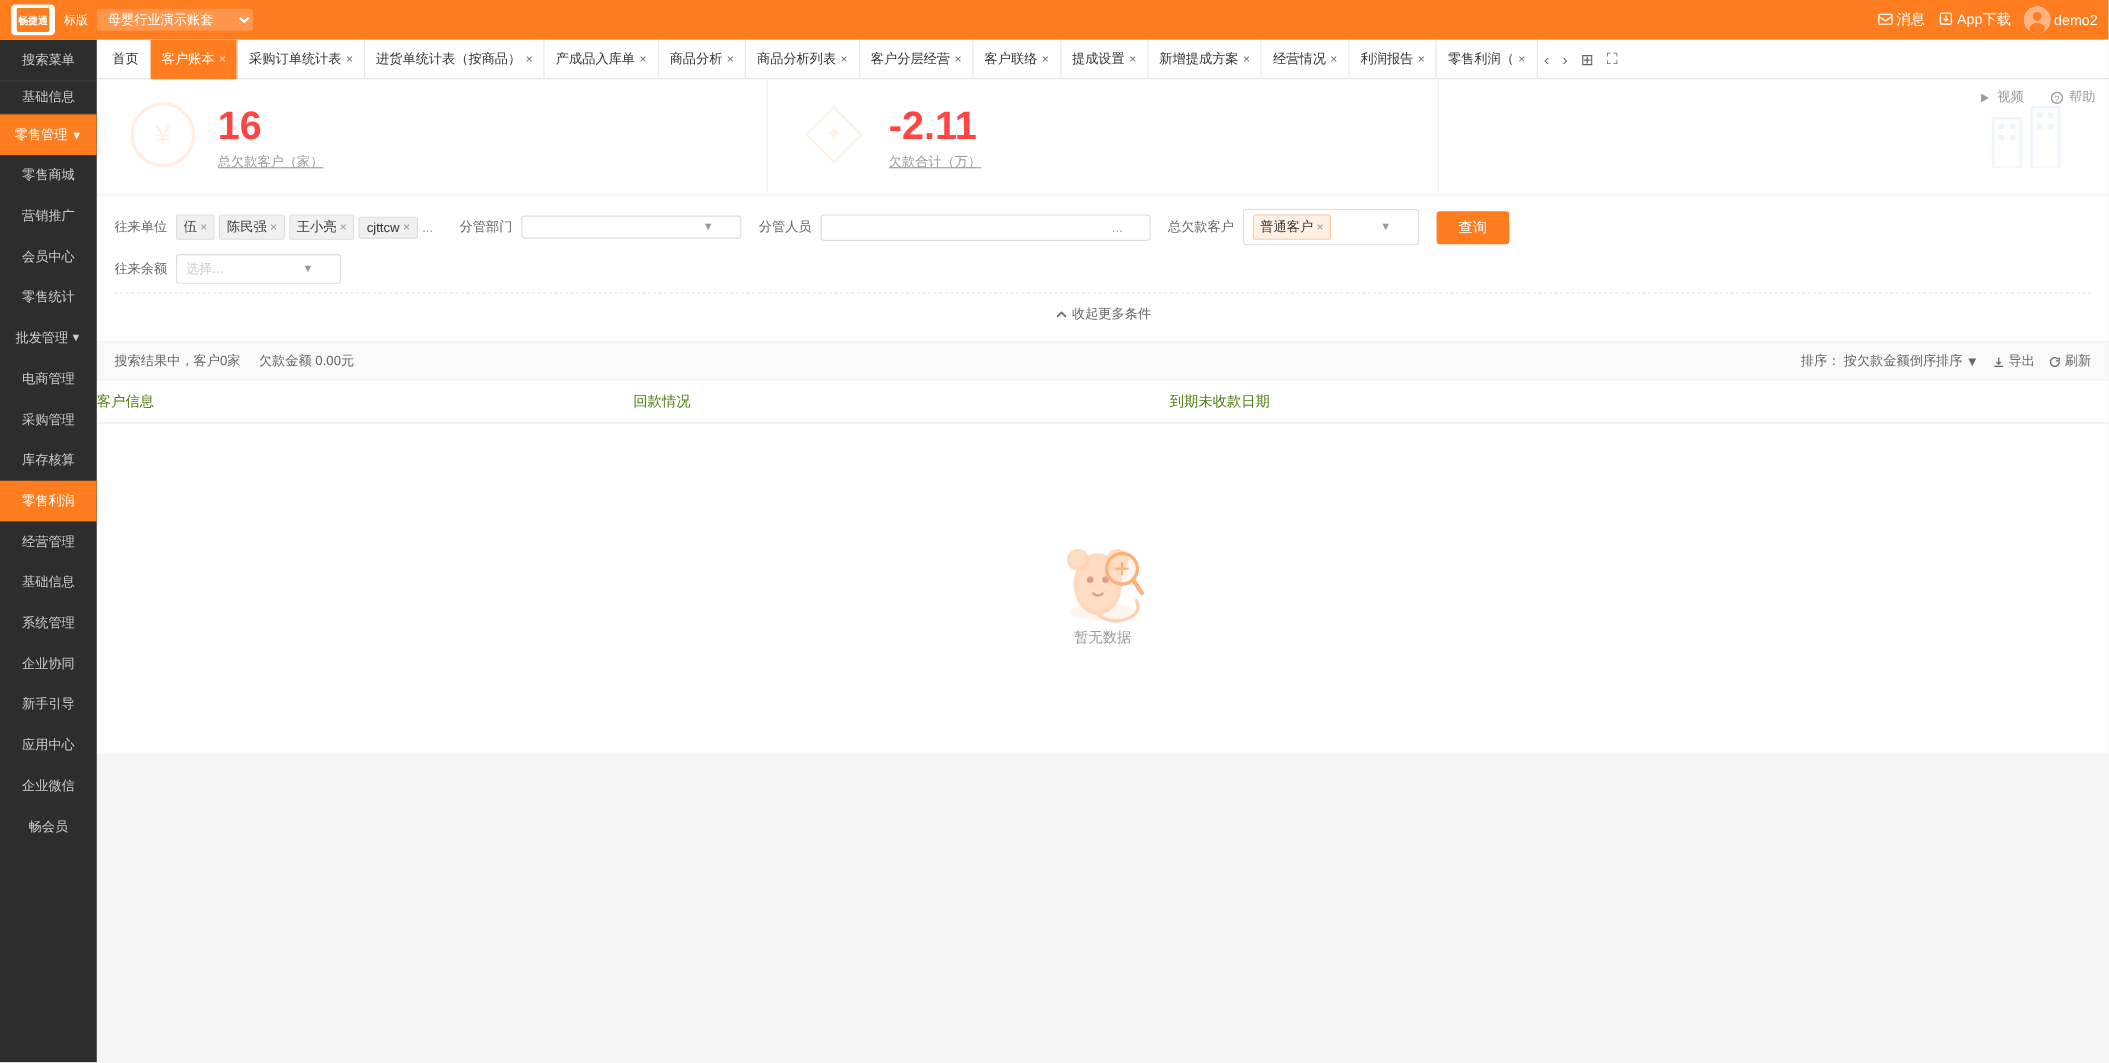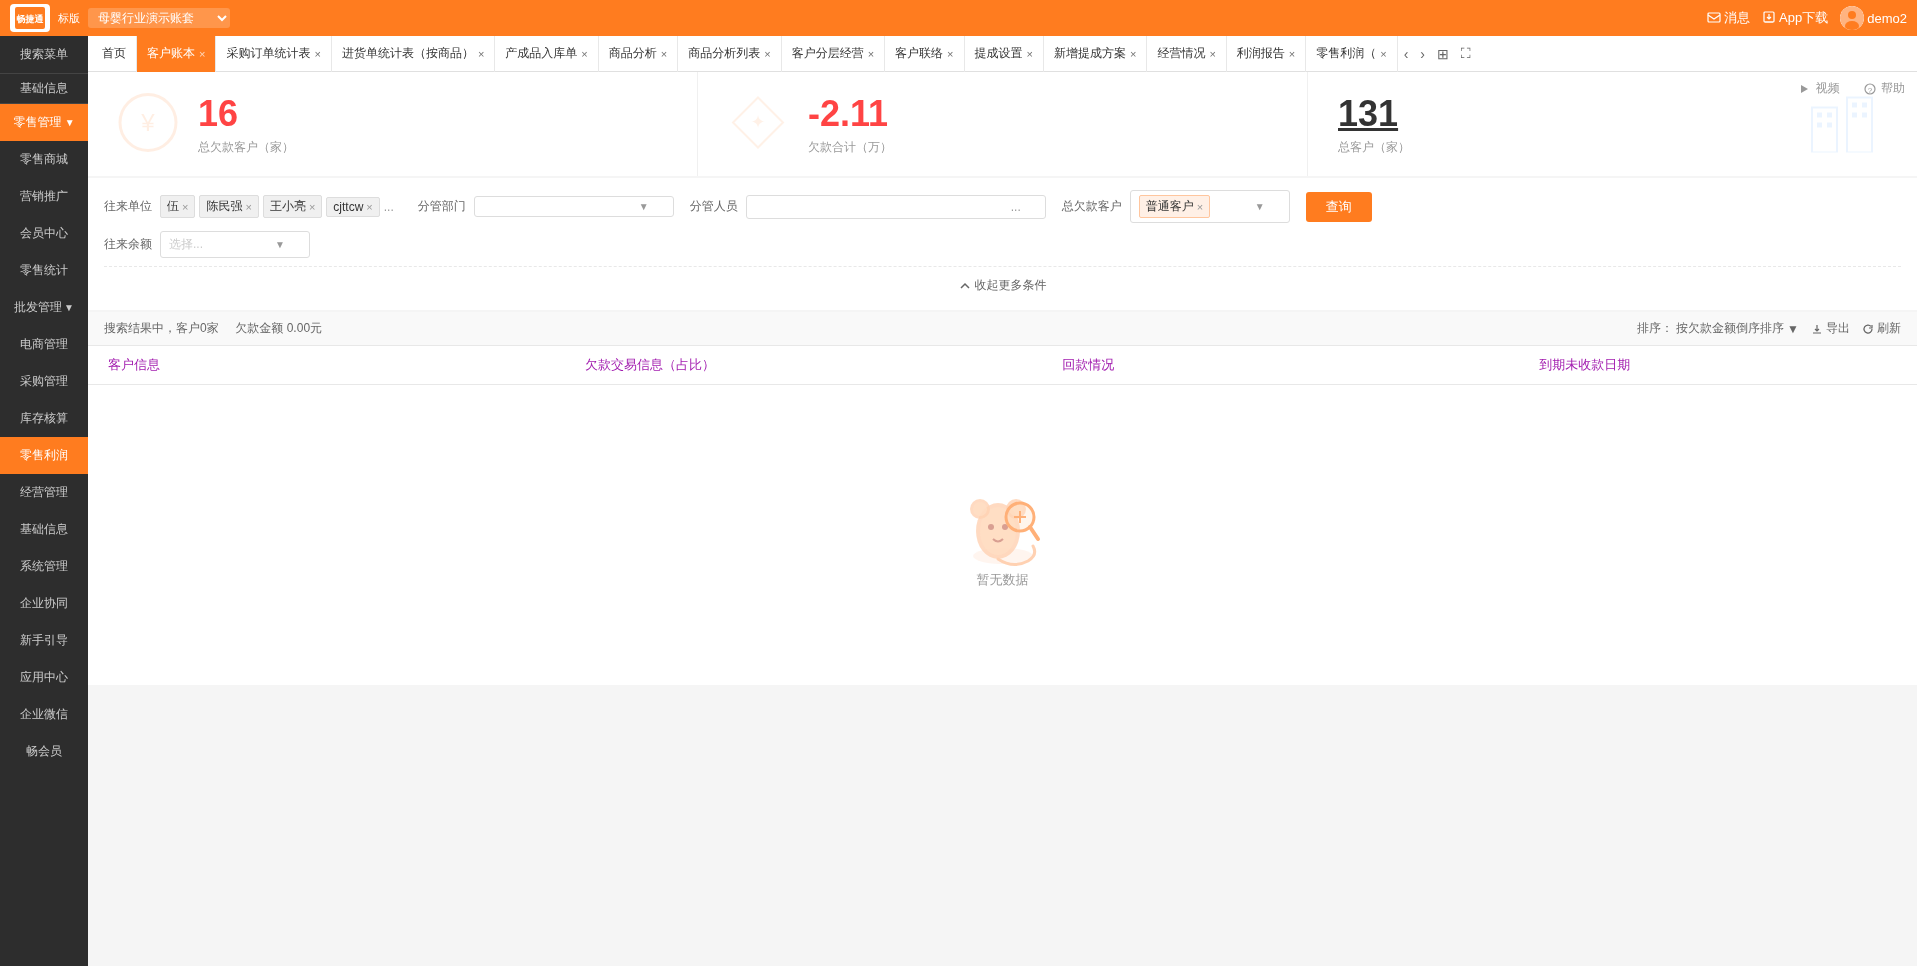--- a/index.html
+++ b/index.html
@@ -36,21 +36,21 @@
 
     
     .page-content { flex: 1; overflow-y: auto; background: #f5f5f5; }
 
     
     .stats-row { display: flex; background: #fff; margin-bottom: 2px; }
     .stat-card { flex: 1; padding: 20px 30px; position: relative; display: flex; flex-direction: column; justify-content: center; }
     .stat-card + .stat-card { border-left: 1px solid #f0f0f0; }
     .stat-number { font-size: 36px; font-weight: bold; color: #ff4444; line-height: 1.2; }
     .stat-number.dark { color: #333; text-decoration: underline; }
-    .stat-label { font-size: 12px; color: #999; margin-top: 4px; }
+    .stat-label { font-size: 12px; color: #999; margin-top: 4px; text-decoration: underline; }
 
     
     .filter-area { background: #fff; padding: 12px 16px; margin-bottom: 2px; }
     .filter-row { display: flex; align-items: center; gap: 8px; margin-bottom: 8px; flex-wrap: wrap; }
     .filter-label { font-size: 12px; color: #666; white-space: nowrap; }
     .filter-tags { display: flex; align-items: center; gap: 4px; flex-wrap: wrap; }
     .filter-tag { background: #f0f0f0; border: 1px solid #ddd; border-radius: 2px; padding: 2px 6px; font-size: 12px; color: #333; display: flex; align-items: center; gap: 3px; }
     .filter-tag .remove { cursor: pointer; color: #999; font-size: 11px; }
     .filter-more { font-size: 12px; color: #999; cursor: pointer; }
     .filter-select { border: 1px solid #ddd; border-radius: 3px; padding: 4px 24px 4px 8px; font-size: 12px; color: #333; cursor: pointer; position: relative; background: #fff; min-width: 120px; display: flex; align-items: center; justify-content: space-between; }
@@ -59,21 +59,21 @@
     .collapse-btn { display: flex; align-items: center; justify-content: center; gap: 4px; font-size: 12px; color: #666; cursor: pointer; padding: 4px 0; }
 
     
     .search-summary { padding: 8px 16px; background: #f9f9f9; border-bottom: 1px solid #e8e8e8; display: flex; align-items: center; justify-content: space-between; font-size: 12px; color: #666; }
     .search-actions { display: flex; align-items: center; gap: 12px; }
     .sort-btn { display: flex; align-items: center; gap: 3px; cursor: pointer; }
     .action-btn { display: flex; align-items: center; gap: 3px; cursor: pointer; color: #666; }
 
     
     .table-area { background: #fff; }
-    .table-header { display: grid; grid-template-columns: 2fr 2fr 2fr 1.5fr; padding: 10px 20px; border-bottom: 1px solid #e8e8e8; font-size: 13px; color: #a21caf; font-weight: normal; }
+    .table-header { display: grid; grid-template-columns: 2fr 2fr 2fr 1.5fr; padding: 10px 0; border-bottom: 1px solid #e8e8e8; font-size: 13px; color: #4d7c0f; font-weight: normal; }
     .table-body { min-height: 300px; display: flex; flex-direction: column; align-items: center; justify-content: center; padding: 60px 0; }
     .empty-text { font-size: 13px; color: #999; }
 
     
     .empty-illustration { display: flex; flex-direction: column; align-items: center; }
     .empty-svg { opacity: 0.6; }
   </style>
 </head>
 <body>
 
@@ -266,24 +266,20 @@
                 <span>视频</span>
               </span>
               <span>
                 <svg width="12" height="12" viewBox="0 0 12 12" fill="none" style="margin-right:2px;vertical-align:middle;">
                     <circle cx="6" cy="6" r="5" stroke="#999" stroke-width="1.2"></circle>
                     <text x="6" y="10" text-anchor="middle" fill="#999" font-size="8">?</text>
                   </svg>
                 <span>帮助</span>
               </span>
             </div>
-            <div>
-              <div class="stat-number dark" style="font-size:36px;font-weight:bold;color:#333;text-decoration:underline;cursor:pointer;">131</div>
-              <div class="stat-label">总客户（家）</div>
-            </div>
           </div>
         </div>
 
         <div class="filter-area">
           <div class="filter-row">
             <span class="filter-label">往来单位</span>
             <div class="filter-tags">
               <div class="filter-tag">
                 <span>伍</span>
                 <span class="remove">×</span>
@@ -369,21 +365,20 @@
                   <path d="M10 2v3H7" stroke="#666" stroke-width="1.2"></path>
                 </svg>
               <span>刷新</span>
             </div>
           </div>
         </div>
 
         <div class="table-area">
           <div class="table-header">
             <div>客户信息</div>
-            <div>欠款交易信息（占比）</div>
             <div>回款情况</div>
             <div>到期未收款日期</div>
           </div>
           <div class="table-body">
             <div class="empty-illustration">
 
               <svg class="empty-svg" width="90" height="90" viewBox="0 0 90 90" fill="none" xmlns="http://www.w3.org/2000/svg">
                 <ellipse cx="45" cy="75" rx="30" ry="8" fill="#ffe0cc" opacity="0.5"></ellipse>
 
                 <ellipse cx="40" cy="50" rx="22" ry="28" fill="#ffb380" opacity="0.8"></ellipse>

